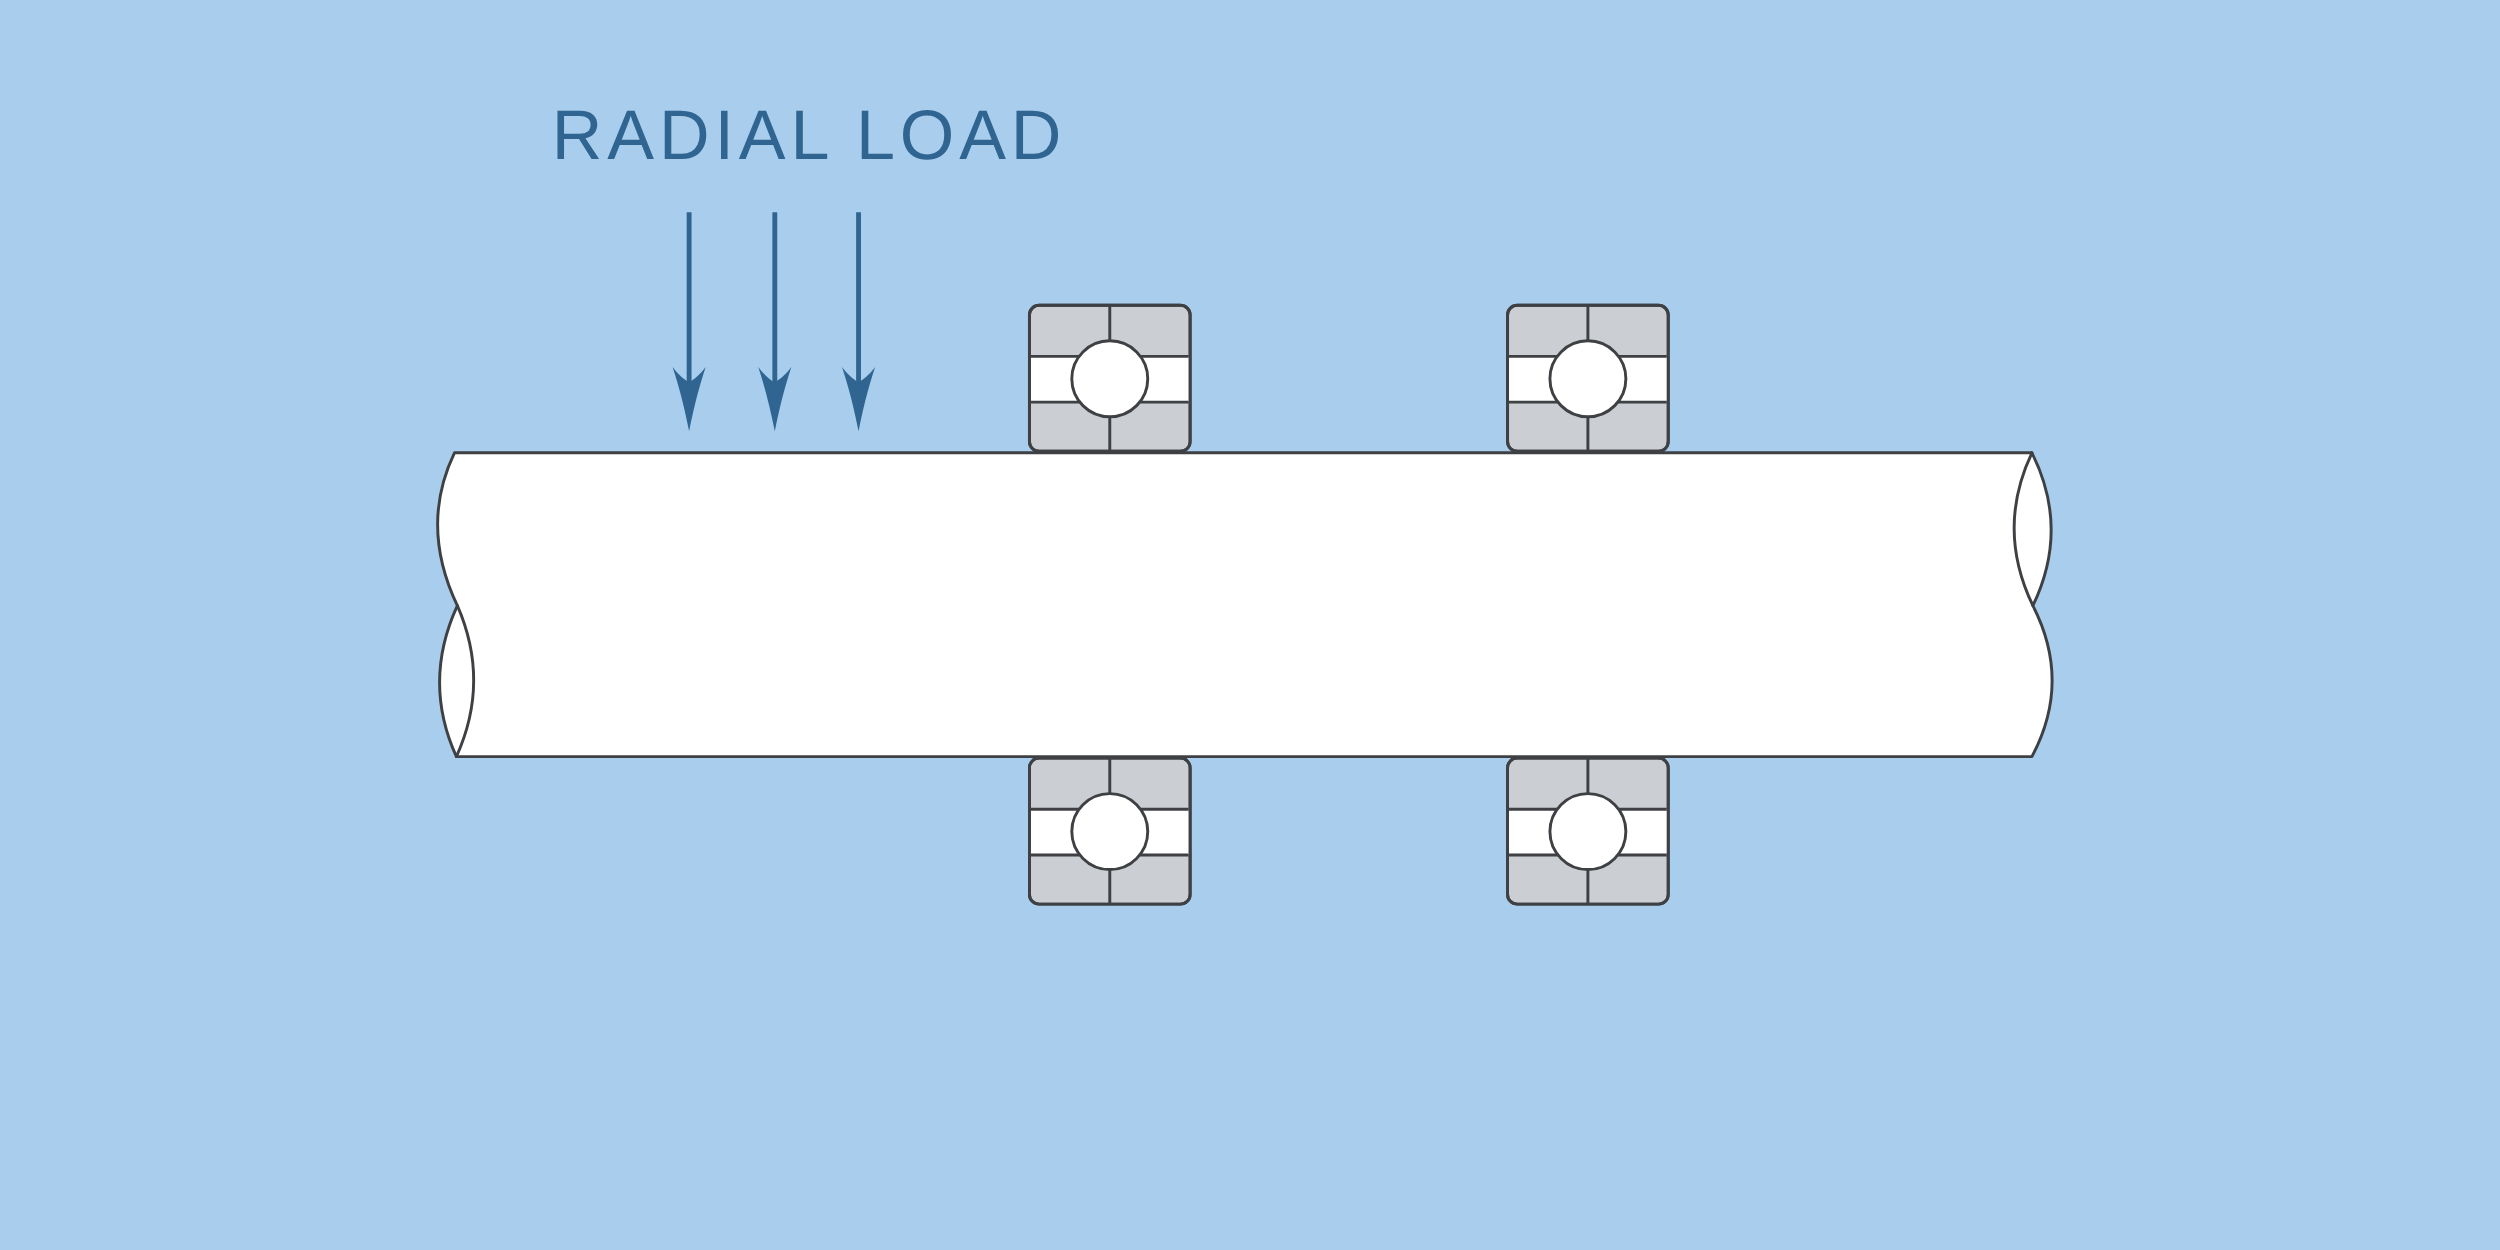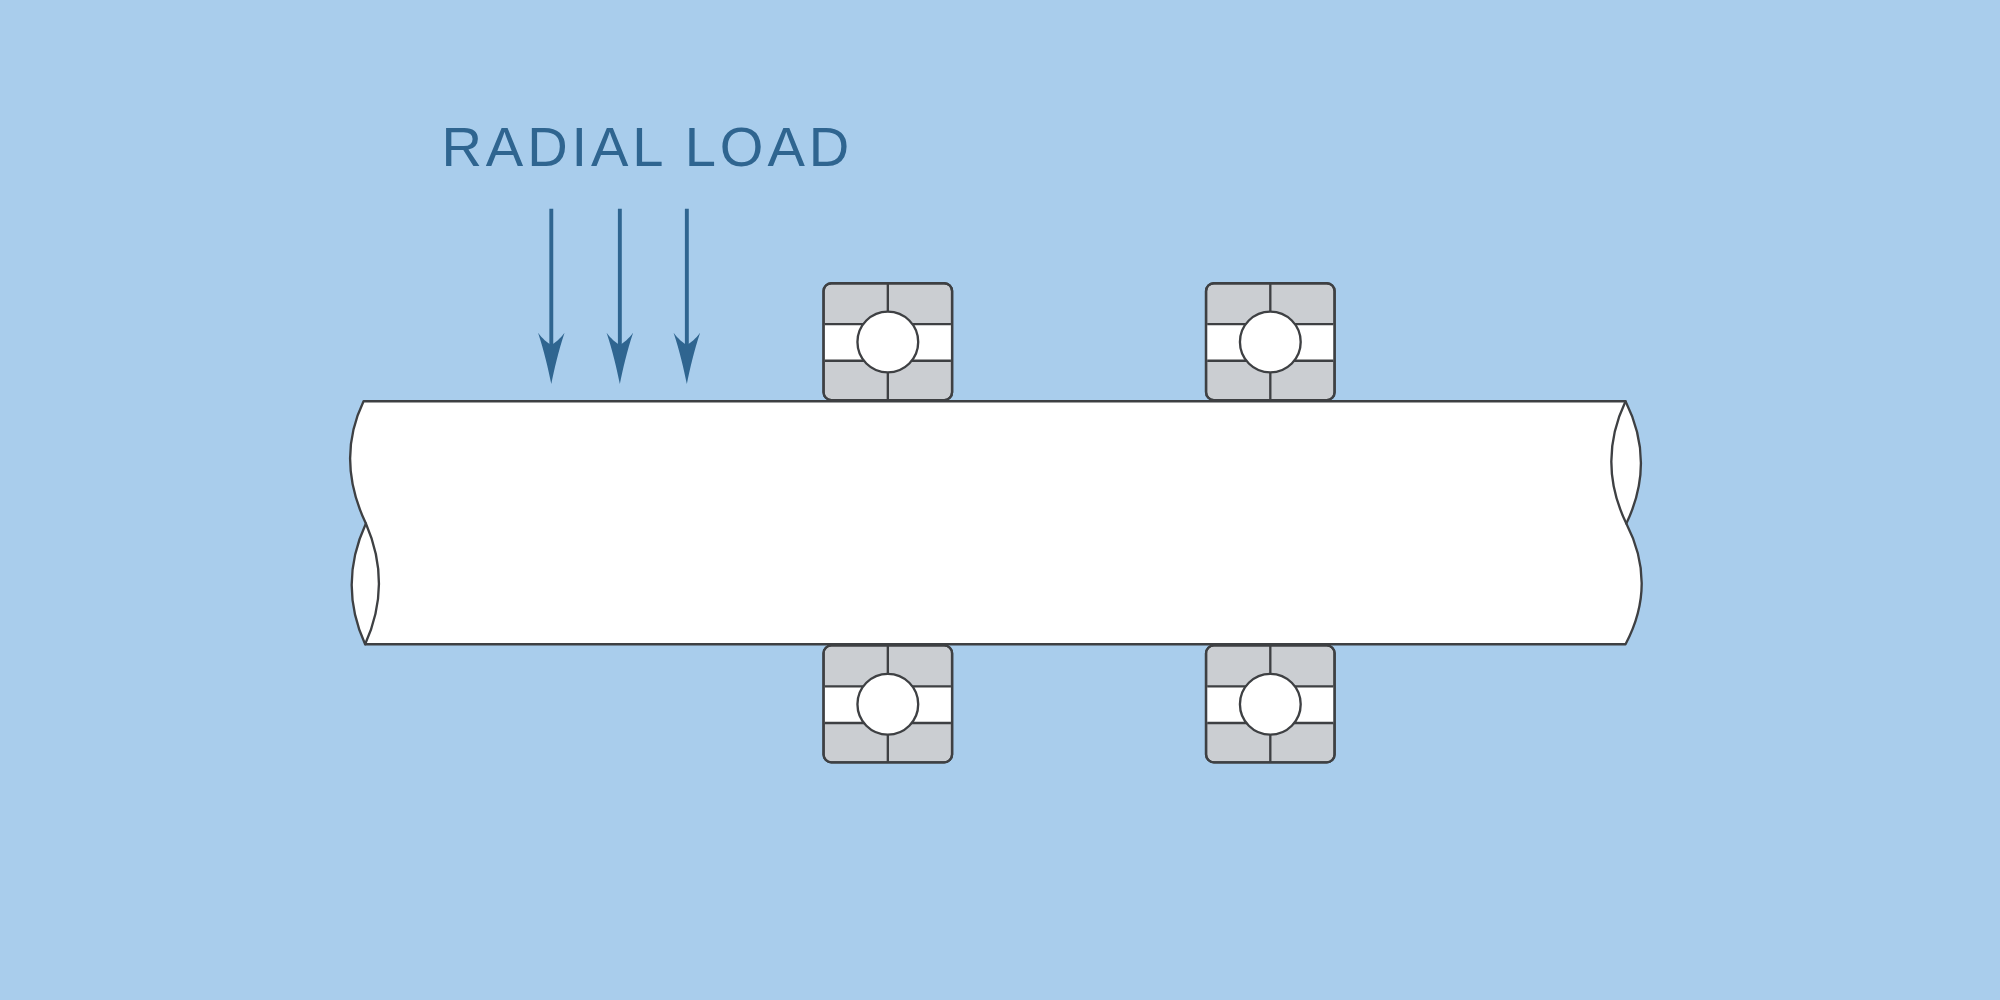--- a/index.html
+++ b/index.html
@@ -6,21 +6,20 @@
     margin: 0;
     padding: 0;
     background: var(--background, #a9cdec);
   }
   .canvas {
     position: relative;
     width: 2000px;
     height: 779px;
     background: var(--background, #a9cdec);
     overflow: hidden;
-    margin-top: 39px;
   }
   .canvas svg {
     display: block;
     width: 100%;
     height: 100%;
   }
   .label {
     fill: var(--accent, #2f6590);
     font-family: "Liberation Sans", sans-serif;
     font-size: 72px;

